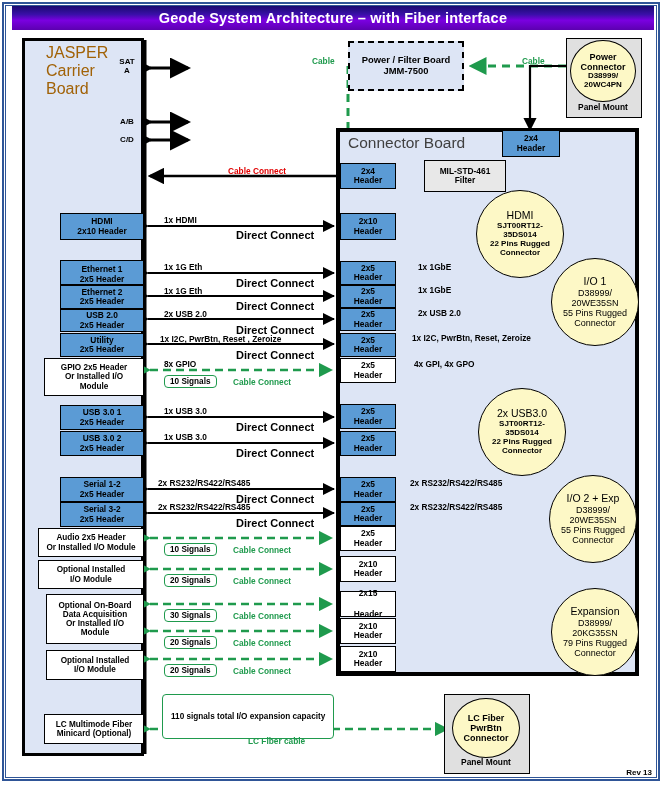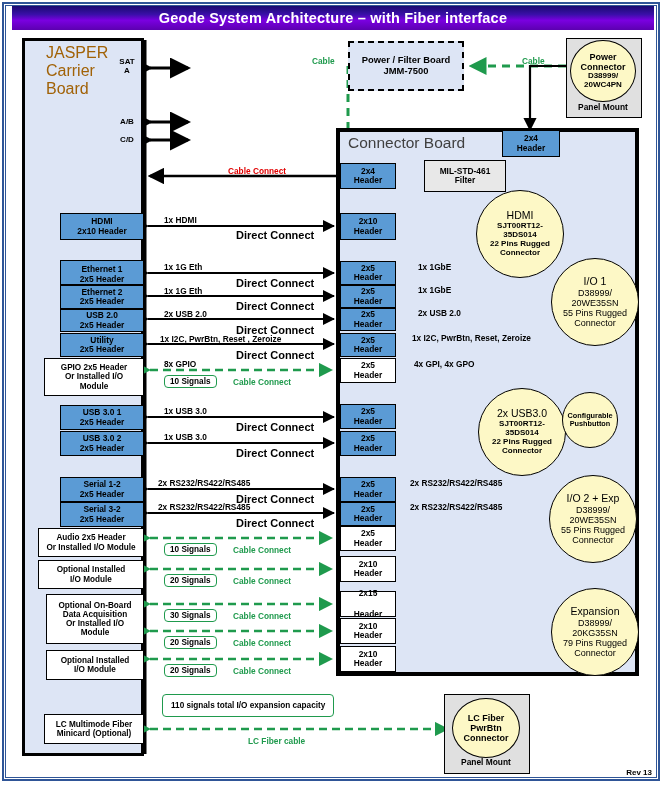--- a/index.html
+++ b/index.html
@@ -370,24 +370,20 @@
   </div>
 
   <div class="circ" style="left:478px;top:388px;width:88px;height:88px;">
     <span class="lbl big">2x USB3.0</span>
     <span class="lbl">SJT00RT12-</span>
     <span class="lbl">35DS014</span>
     <span class="lbl">22 Pins Rugged</span>
     <span class="lbl">Connector</span>
   </div>
 
-  <div class="circ" style="left:562px;top:392px;width:56px;height:56px;font-size:7.3px;">
-    <span class="lbl">Configurable</span>
-    <span class="lbl">Pushbutton</span>
-  </div>
 
   <div class="circ" style="left:549px;top:475px;width:88px;height:88px;">
     <span class="lbl big">I/O 2 + Exp</span>
     <span class="lbl med">D38999/</span>
     <span class="lbl med">20WE35SN</span>
     <span class="lbl med">55 Pins Rugged</span>
     <span class="lbl med">Connector</span>
   </div>
 
   <div class="circ" style="left:551px;top:588px;width:88px;height:88px;">
@@ -449,21 +445,21 @@
 
   <div class="pill" style="left:164px;top:609px;">30 Signals</div>
   <div class="sig-cc" style="left:233px;top:611px;">Cable Connect</div>
 
   <div class="pill" style="left:164px;top:636px;">20 Signals</div>
   <div class="sig-cc" style="left:233px;top:638px;">Cable Connect</div>
 
   <div class="pill" style="left:164px;top:664px;">20 Signals</div>
   <div class="sig-cc" style="left:233px;top:666px;">Cable Connect</div>
 
-  <div class="pill" style="left:162px;top:694px;padding:6px 8px;">110 signals total I/O expansion capacity</div>
+  <div class="pill" style="left:162px;top:694px;padding:17px 8px;">110 signals total I/O expansion capacity</div>
   <div class="sig-cc" style="left:248px;top:736px;">LC Fiber cable</div>
 
   <div class="sig" style="left:418px;top:262px;">1x 1GbE</div>
   <div class="sig" style="left:418px;top:285px;">1x 1GbE</div>
   <div class="sig" style="left:418px;top:308px;">2x USB 2.0</div>
   <div class="sig" style="left:412px;top:333px;">1x I2C, PwrBtn, Reset, Zeroize</div>
   <div class="sig" style="left:414px;top:359px;">4x GPI, 4x GPO</div>
   <div class="sig" style="left:410px;top:478px;">2x RS232/RS422/RS485</div>
   <div class="sig" style="left:410px;top:502px;">2x RS232/RS422/RS485</div>
 

